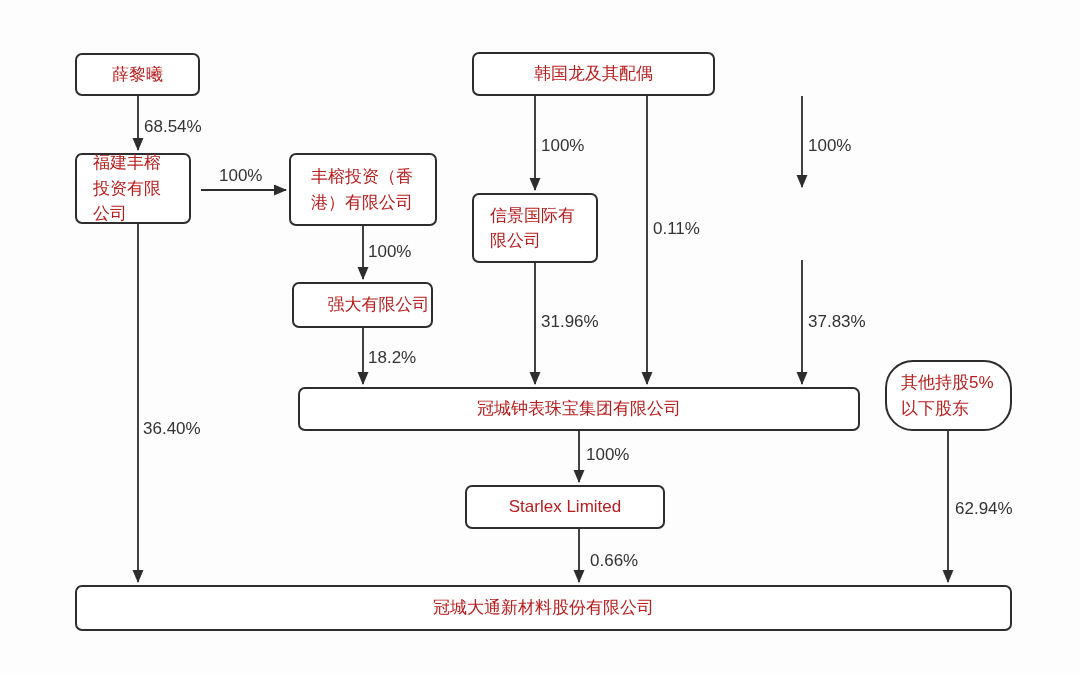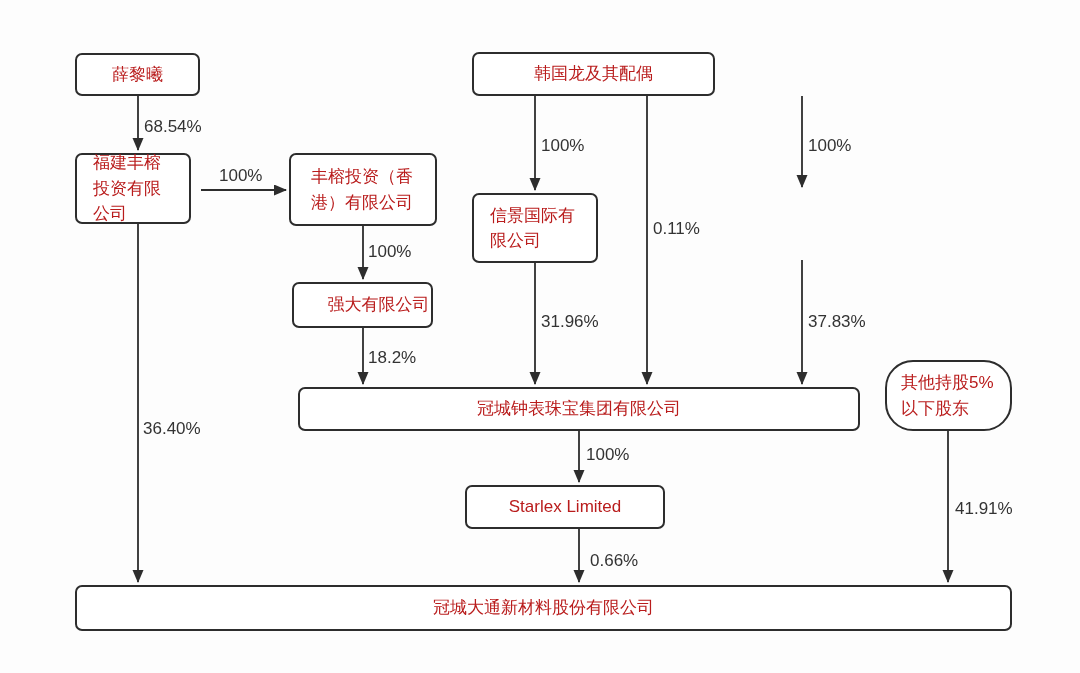--- a/index.html
+++ b/index.html
@@ -108,15 +108,15 @@
   <span class="edge-label" id="l-hk-qiangda">100%</span>
   <span class="edge-label" id="l-qiangda-watch">18.2%</span>
   <span class="edge-label" id="l-spouse-xinjing">100%</span>
   <span class="edge-label" id="l-xinjing-watch">31.96%</span>
   <span class="edge-label" id="l-spouse-watch">0.11%</span>
   <span class="edge-label" id="l-han-chaofeng">100%</span>
   <span class="edge-label" id="l-chaofeng-watch">37.83%</span>
   <span class="edge-label" id="l-watch-starlex">100%</span>
   <span class="edge-label" id="l-starlex-datong">0.66%</span>
   <span class="edge-label" id="l-fujian-datong">36.40%</span>
-  <span class="edge-label" id="l-other-datong">41.91%</span>
+  <span class="edge-label" id="l-other-datong">62.94%</span>
 
 </div>
 
 </body></html>

